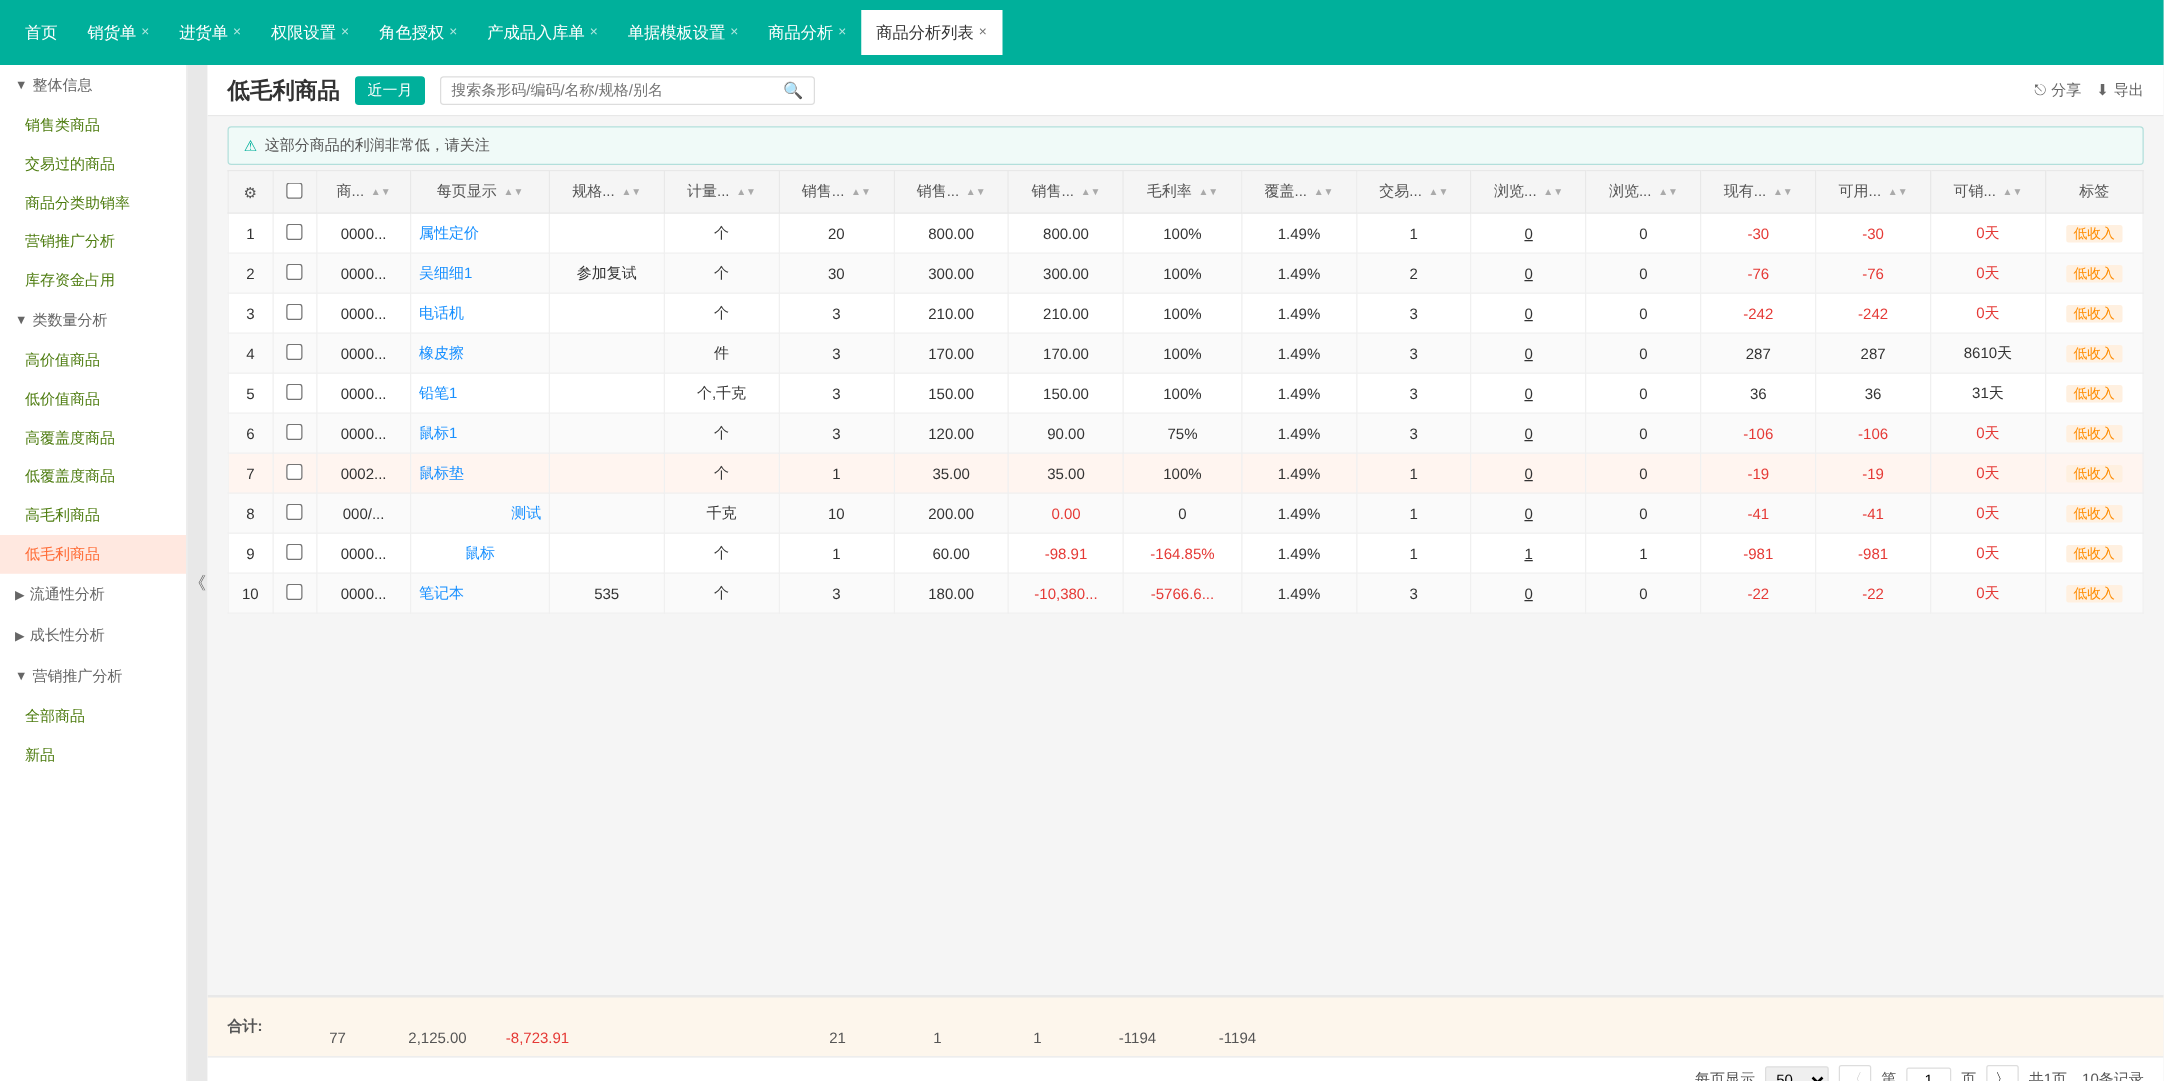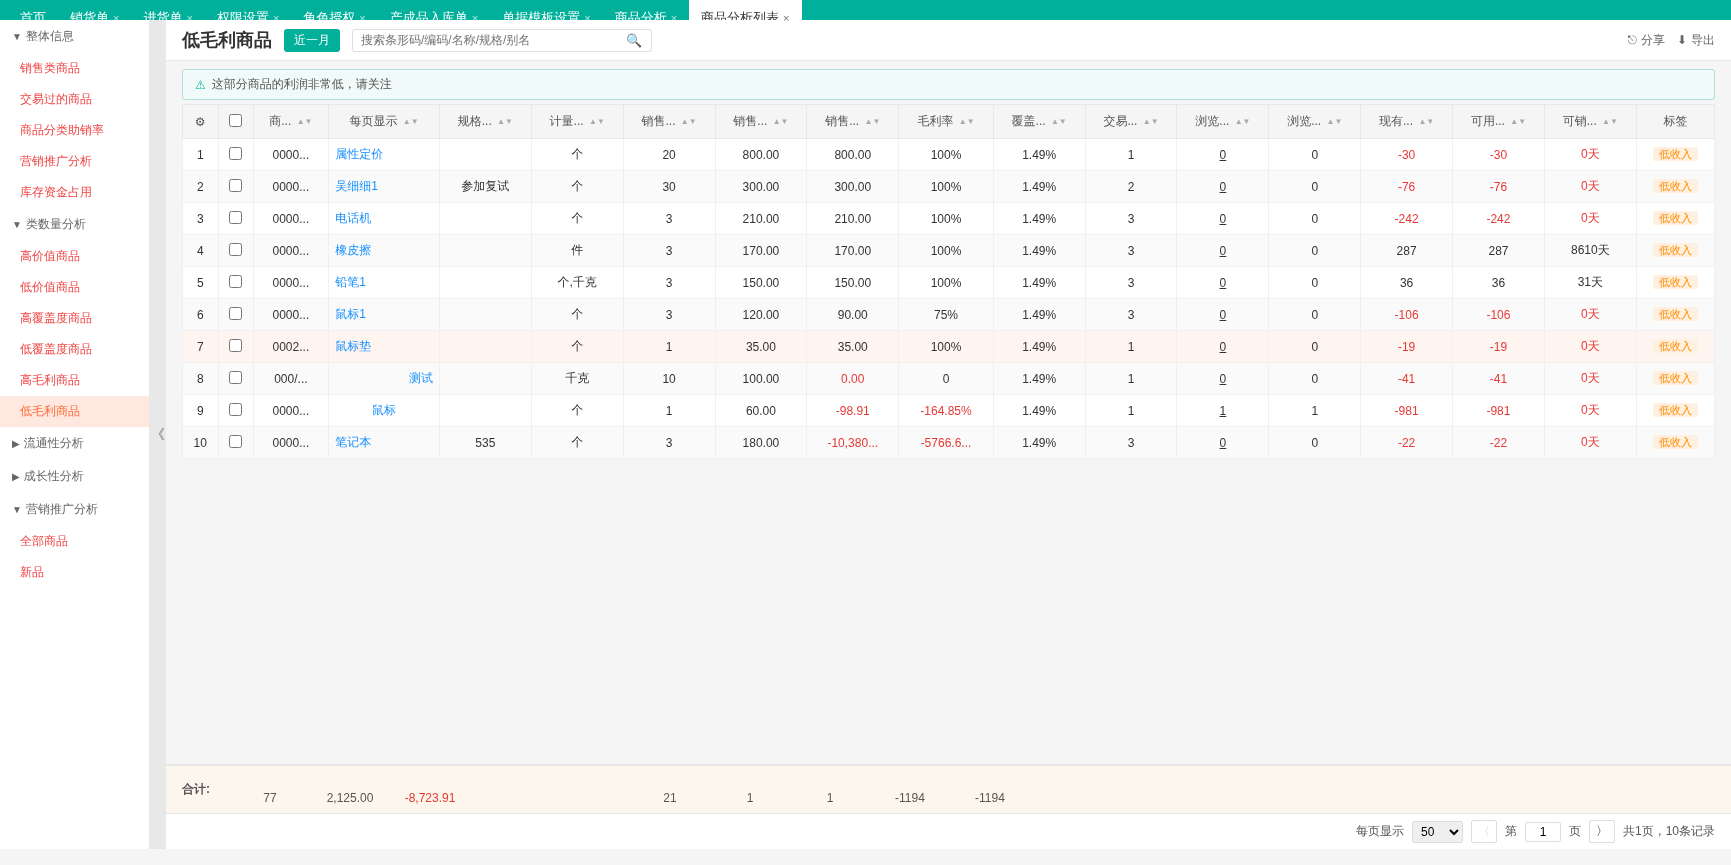--- a/index.html
+++ b/index.html
@@ -2,21 +2,22 @@
 <html><head>
   <meta charset="utf-8">
   <style>
     * { box-sizing: border-box; margin: 0; padding: 0; }
     body { font-family: 'Microsoft YaHei', Arial, sans-serif; font-size: 12px; background: #f5f5f5; color: #333; }
 
     
     .top-nav {
       background: #00b09b;
       display: flex;
-      height: 20px;
+      align-items: center;
+      height: 52px;
       padding: 0 8px;
     }
     .top-nav .nav-item {
       color: #fff;
       padding: 0 12px;
       height: 36px;
       display: flex;
       align-items: center;
       cursor: pointer;
       font-size: 13px;
@@ -41,21 +42,21 @@
       align-items: center;
       padding: 8px 12px;
       font-size: 12px;
       color: #666;
       cursor: pointer;
     }
     .sidebar-group-header .arrow { margin-right: 4px; font-size: 10px; }
     .sidebar-item {
       padding: 7px 12px 7px 20px;
       font-size: 12px;
-      color: #ef4444;
+      color: #4d7c0f;
       cursor: pointer;
       white-space: nowrap;
     }
     .sidebar-item.active { background: #ffe8e0; color: #ff6b35; }
 
     
     .main-content {
       flex: 1;
       display: flex;
       flex-direction: column;
@@ -590,21 +591,21 @@
       <td><span class="badge-orange">低收入</span></td>
     </tr>
             <tr>
       <td>8</td>
       <td><input type="checkbox" style=""></td>
       <td>000/...</td>
       <td style="text-align:right; color:#1890ff; cursor:pointer">测试</td>
       <td></td>
       <td>千克</td>
       <td>10</td>
-      <td>100.00</td>
+      <td>200.00</td>
       <td style="color:#e53935">0.00</td>
       <td style="">0</td>
       <td>1.49%</td>
       <td>1</td>
       <td style="text-decoration:underline; cursor:pointer">0</td>
       <td>0</td>
       <td style="color:#e53935">-41</td>
       <td style="color:#e53935">-41</td>
       <td style="color:#e53935">0天</td>
       <td><span class="badge-orange">低收入</span></td>

